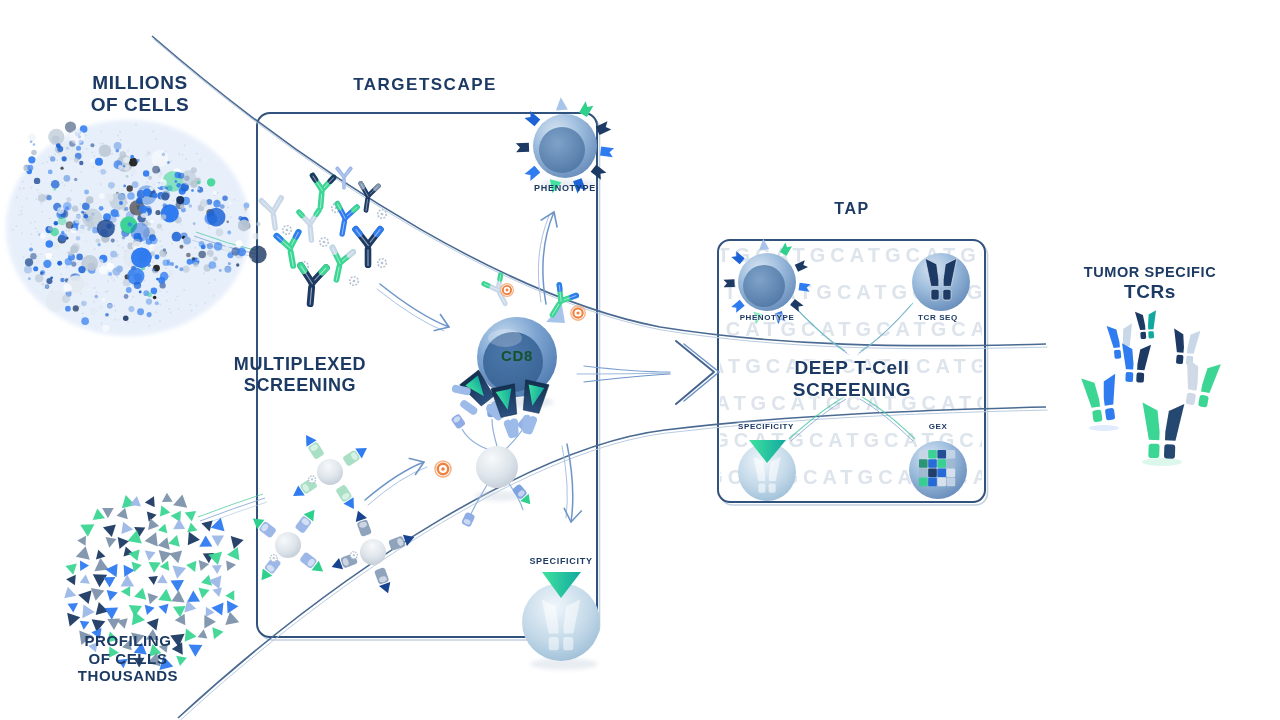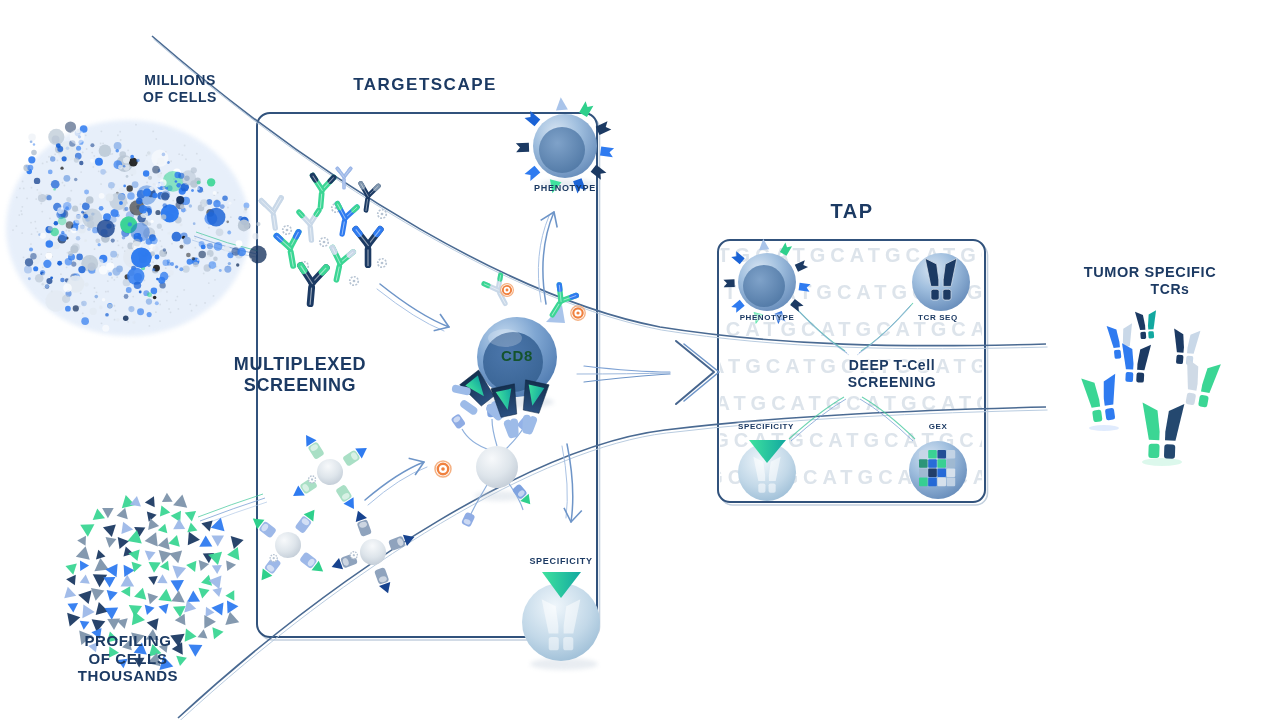--- a/index.html
+++ b/index.html
@@ -3,22 +3,22 @@
 <meta charset="utf-8">
 <style>
   html,body{margin:0;padding:0;background:#ffffff;}
   #stage{position:relative;width:1280px;height:720px;background:#fff;overflow:hidden;
          font-family:"Liberation Sans",sans-serif;}
   #art{position:absolute;left:0;top:0;}
   .lbl{position:absolute;transform:translateX(-50%);text-align:center;font-weight:800;
        color:var(--navy,#1C3A63);line-height:1.18;letter-spacing:.6px;white-space:nowrap;}
   .halo{text-shadow:0 0 3px #fff,0 0 3px #fff,0 0 4px #fff,0 0 4px #fff;}
   .t25{font-size:17px;letter-spacing:1.5px;}
-  .t24{font-size:20px;letter-spacing:1.5px;}
-  .t19{font-size:14px;margin-left:40px;}
+  .t24{font-size:16px;letter-spacing:1.5px;}
+  .t19{font-size:19px;}
   .t17{font-size:18px;}
   .t15{font-size:15px;}
   .t14{font-size:14.5px;}
   .t9{font-size:9px;letter-spacing:.7px;}
   .t8{font-size:8px;letter-spacing:.6px;}
   .white{color:#14532d;text-shadow:none;}
 </style>
 </head>
 <body>
 

